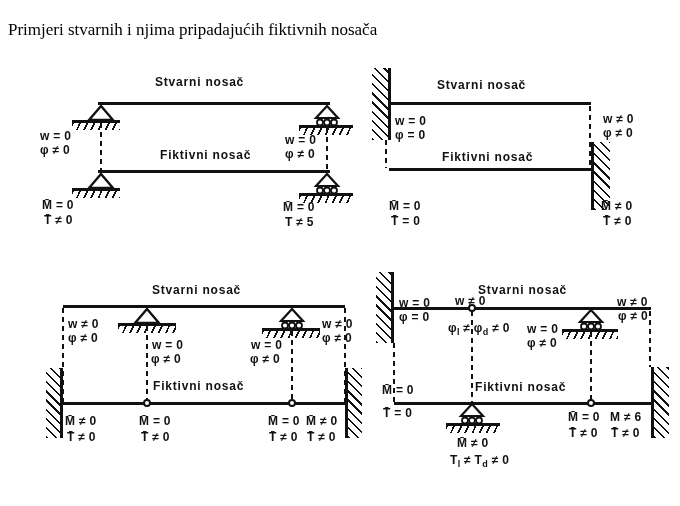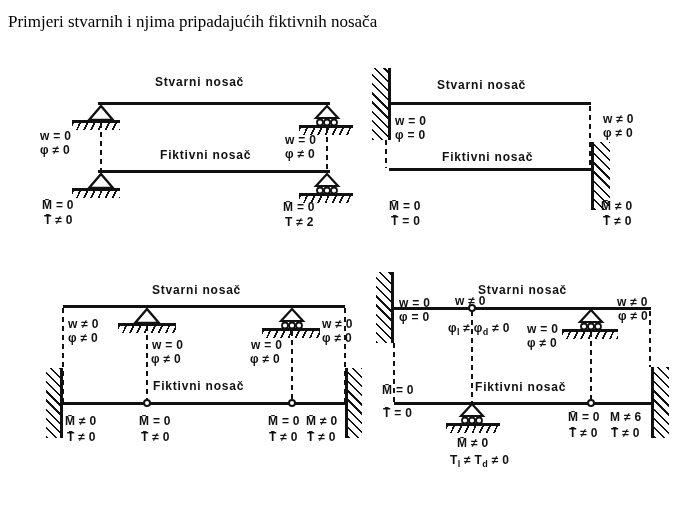--- a/index.html
+++ b/index.html
@@ -1,19 +1,19 @@
 <!DOCTYPE html>
 <html><head>
 <meta charset="utf-8">
 <style>
   * { margin:0; padding:0; box-sizing:border-box; }
   html,body { background:#fff; }
   .canvas { position:relative; width:680px; height:506px; background:#fff; overflow:hidden;
             font-family:"Liberation Sans", sans-serif; color:#111; }
-  .title { position:absolute; left:8px; top:12px; font-family:"Liberation Serif", serif;
+  .title { position:absolute; left:8px; top:20px; font-family:"Liberation Serif", serif;
            font-size:17px; color:#000; white-space:nowrap; }
   .sec { position:absolute; font-weight:bold; font-size:12px; letter-spacing:0.8px; white-space:nowrap; }
   .lbl { position:absolute; font-weight:bold; font-size:12px; white-space:nowrap; letter-spacing:0.3px; }
   .lbl sub { font-size:9px; font-weight:bold; }
   .beam { position:absolute; height:3px; background:#111; }
   .dash { position:absolute; width:2px;
           background:repeating-linear-gradient(180deg,#111 0 5px,transparent 5px 9px); }
   .ground { position:absolute; height:10px; border-top:3px solid #111;
             background:repeating-linear-gradient(115deg,#111 0 1.7px,transparent 1.7px 6.5px); }
   .wall { position:absolute;
@@ -68,21 +68,21 @@
       <polygon points="16,1 5,13 27,13" fill="#fff" stroke="#111" stroke-width="2.2"></polygon>
       <circle cx="9" cy="17.5" r="3" fill="#fff" stroke="#111" stroke-width="1.8"></circle>
       <circle cx="16" cy="17.5" r="3" fill="#fff" stroke="#111" stroke-width="1.8"></circle>
       <circle cx="23" cy="17.5" r="3" fill="#fff" stroke="#111" stroke-width="1.8"></circle>
       </svg>
     <div class="ground" style="left:299px;top:193px;width:54px"></div>
 
     <div class="lbl" style="left:42px;top:198px">M̄ = 0</div>
     <div class="lbl" style="left:44px;top:213px">T̄ ≠ 0</div>
     <div class="lbl" style="left:283px;top:200px">M̄ = 0</div>
-    <div class="lbl" style="left:285px;top:215px">T ≠ 2</div>
+    <div class="lbl" style="left:285px;top:215px">T ≠ 5</div>
   </div>
 
   <div>
     <div class="wall rline" style="left:372px;top:68px;width:19px;height:72px"></div>
     <div class="sec" style="left:437px;top:78px">Stvarni nosač</div>
     <div class="beam" style="left:391px;top:102px;width:200px"></div>
 
     <div class="lbl" style="left:395px;top:114px">w = 0</div>
     <div class="lbl" style="left:395px;top:128px">φ = 0</div>
     <div class="lbl" style="left:603px;top:112px">w ≠ 0</div>

